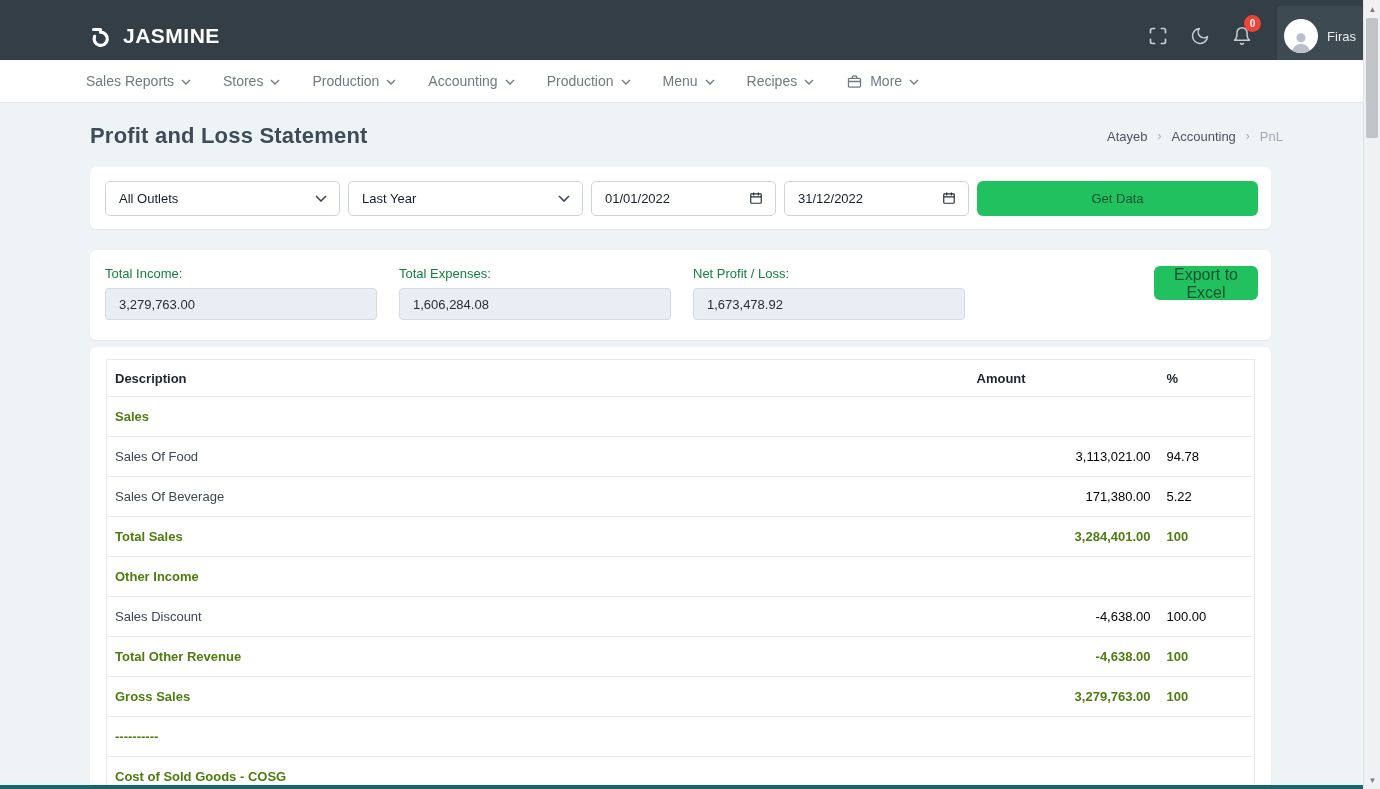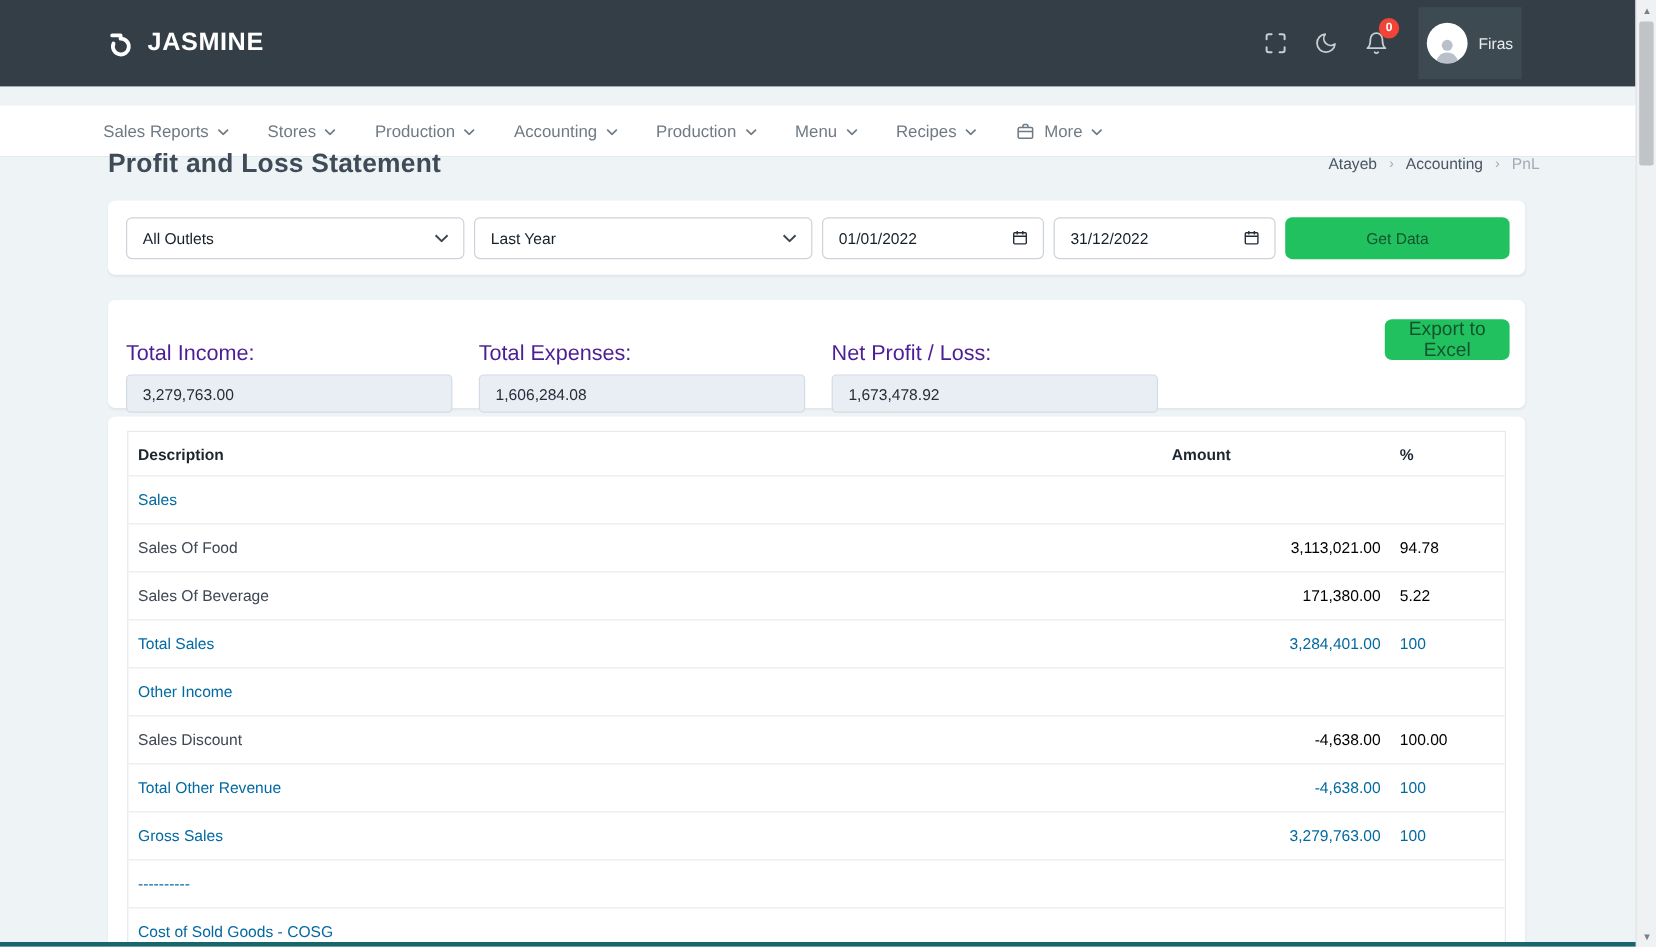--- a/index.html
+++ b/index.html
@@ -11,70 +11,70 @@
             display:flex; align-items:center; justify-content:space-between; padding:0 0 0 90px; }
   .brand { display:flex; align-items:center; gap:9px; cursor:pointer; }
   .brand-name { color:#fff; font-size:21px; font-weight:700; letter-spacing:.5px; }
   .topbar-right { display:flex; align-items:center; height:60px; }
   .top-icon { width:42px; height:60px; display:flex; align-items:center; justify-content:center;
               color:#c7ced4; cursor:pointer; position:relative; }
   .badge { position:absolute; top:9px; right:2px; min-width:17px; height:17px; border-radius:9px;
            background:#f04438; color:#fff; font-size:10px; font-weight:700;
            display:flex; align-items:center; justify-content:center; padding:0 4px; }
   .user-box { height:60px; width:86px; background:#3e4a52; display:flex; align-items:center;
-              justify-content:center; gap:9px; margin-left:14px; margin-right:95px; cursor:pointer; }
+              justify-content:center; gap:9px; margin-left:14px; cursor:pointer; }
   .avatar { width:34px; height:34px; border-radius:50%; background:#fff; display:flex;
             align-items:flex-end; justify-content:center; overflow:hidden; }
   .user-name { color:#e8ecef; font-size:13px; }
 
   
   .menubar { position:absolute; left:0; top:60px; width:1363px; height:43px; background:#fff;
              border-bottom:1px solid #e3e8ec; display:flex; align-items:center; gap:32px;
-             padding-left:86px;margin-top:28px; }
+             padding-left:86px; }
   .nav-item { display:flex; align-items:center; gap:7px; color:#6f7a84; font-size:14px; cursor:pointer; }
   .nav-item .chev { margin-top:2px; }
 
   
   .content { position:absolute; left:0; top:103px; width:1363px; height:686px; }
   .page-head { position:absolute; left:90px; right:80px; top:20px; display:flex;
                align-items:center; justify-content:space-between; }
   .page-title { font-size:22px; font-weight:700; color:#3f4b57; letter-spacing:.2px; }
   .breadcrumb { display:flex; align-items:center; gap:10px; font-size:13px; color:#4b5563; }
   .crumb { cursor:pointer; }
   .crumb.muted { color:#a3abb5; cursor:default; }
   .crumb-sep { color:#a3abb5; font-size:12px; }
 
   .card { position:absolute; background:#fff; border-radius:6px; box-shadow:0 1px 2px rgba(30,40,60,.06); }
   .filter-card { left:90px; width:1181px; top:64px; height:62px; display:flex; align-items:center;
                  gap:8px; padding:0 13px 0 15px; }
   .select, .date-input { height:35px; border:1px solid #ccd3da; border-radius:5px; background:#fff;
                  display:flex; align-items:center; justify-content:space-between;
                  font-size:13px; color:#16202b; padding:0 12px 0 13px; cursor:pointer; }
-  .select { width:282px; }
+  .select { width:235px; }
   .date-input { width:185px; }
   .btn-green { background:#21c160; color:#14532d; border:none; border-radius:6px; font-weight:400;
                font-size:13px; cursor:pointer; font-family:inherit; }
   .get-data { flex:1; height:35px; }
 
   .summary-card { left:90px; width:1181px; top:147px; height:90px; display:flex;
                   padding:16px 13px 0 15px; gap:22px; }
   .sum-group { width:272px; }
-  .sum-label { font-size:18px; color:#4c1d95; margin-bottom:7px;margin-top:18px; }
+  .sum-label { font-size:13px; color:#15803d; margin-bottom:7px; }
   .sum-value { height:32px; background:#e9eef5; border:1px solid #d3dbe4; border-radius:4px;
                font-size:13px; color:#242e39; display:flex; align-items:center; padding:0 13px; }
   .export-btn { margin-left:auto; width:104px; height:34px; font-size:16px; }
 
   .table-card { left:90px; width:1181px; top:244px; height:500px; padding:12px 16px; }
   table.pl { width:1149px; border-collapse:collapse; border:1px solid #e3e9ef; font-size:13px; }
   table.pl th, table.pl td { border-top:1px solid #e7ecf1; padding:0 8px; height:40px; }
   table.pl th { font-weight:700; color:#1c2630; text-align:left; border-top:none; height:37px; }
   th.c-amt, td.c-amt { text-align:right; width:190px; }
   th.c-pct, td.c-pct { text-align:left; width:96px; }
   td.c-desc { color:#3e4754; }
-  tr.bold td { font-weight:400; color:#0369a1; }
+  tr.bold td { font-weight:700; color:#4d7c0f; }
 
   
   .scrollbar { position:absolute; right:0; top:0; width:17px; height:789px; background:#f0f1f2;
                border-left:1px solid #e2e3e5; }
   .sb-arrow { position:absolute; left:0; width:17px; height:14px; color:#7c8085; font-size:8px;
               display:flex; align-items:center; justify-content:center; cursor:pointer; }
   .sb-up { top:2px; } .sb-down { bottom:2px; }
   .sb-thumb { position:absolute; left:2px; top:18px; width:12px; height:120px; background:#c1c4c7;
               border-radius:2px; cursor:pointer; }
 

